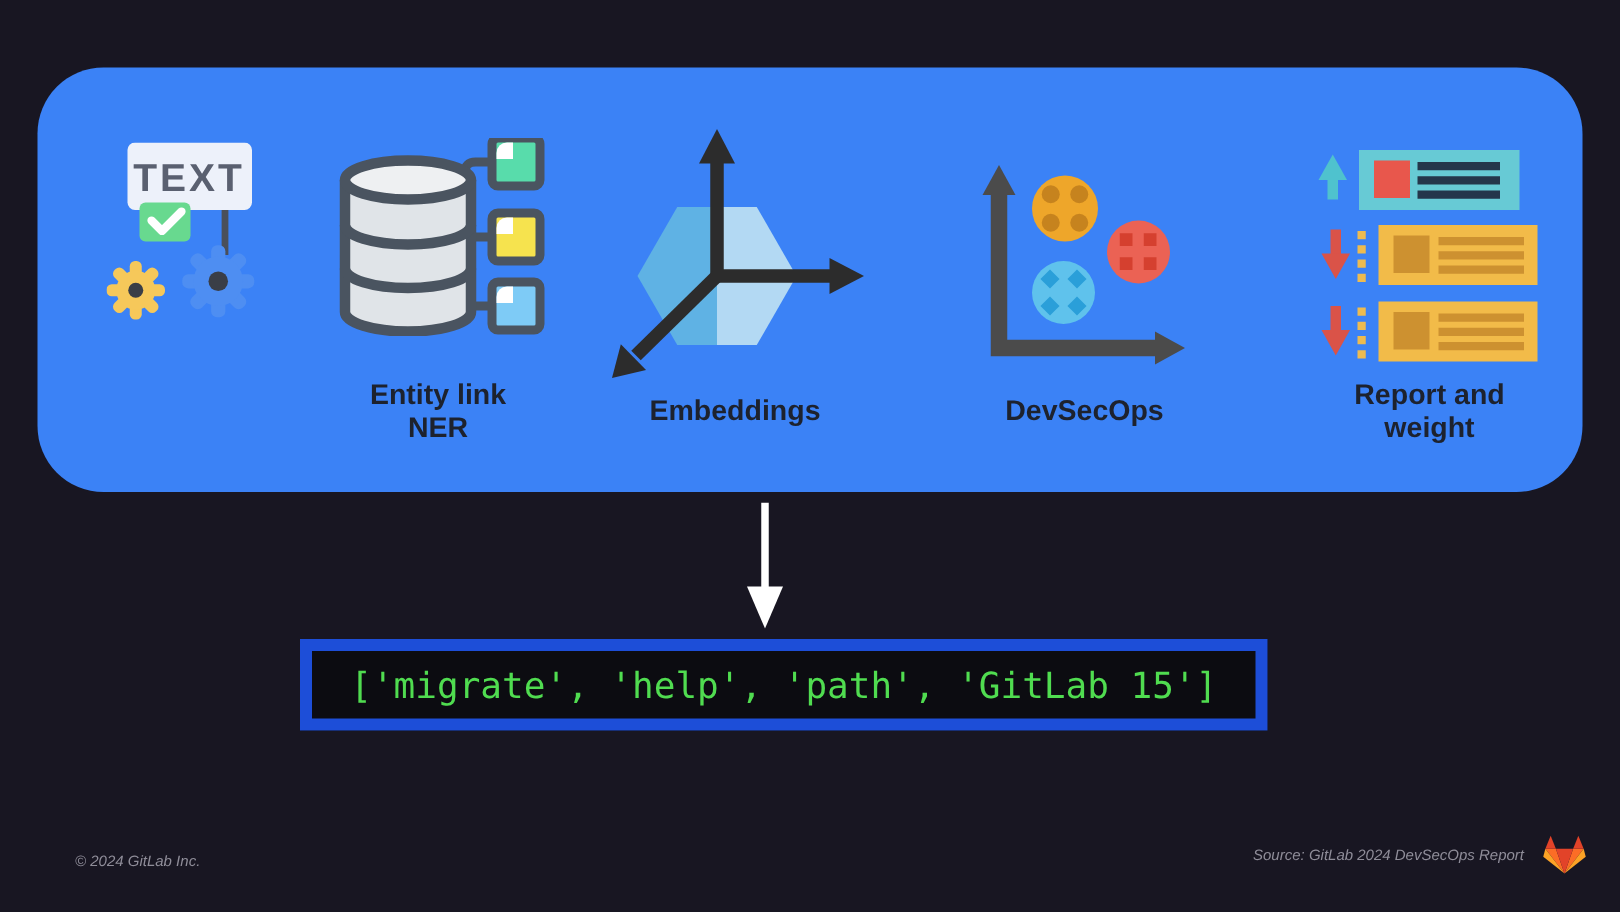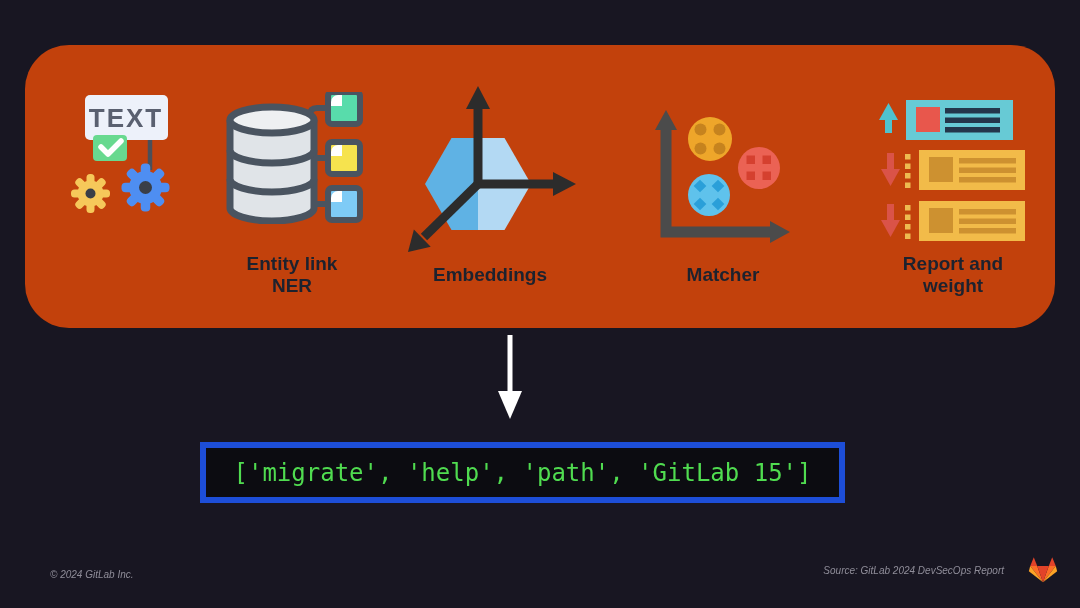--- a/index.html
+++ b/index.html
@@ -1,47 +1,47 @@
 <!DOCTYPE html>
 <html><head>
 <meta charset="utf-8">
 <style>
   html,body{margin:0;padding:0;}
   body{font-family:"Liberation Sans",sans-serif;}
   .stage{position:relative;width:1080px;height:608px;background:#181622;overflow:hidden;}
 
   
-  .card{position:absolute;left:25px;top:45px;width:1030px;height:283px;background:#c2410c;border-radius:44px;}
+  .card{position:absolute;left:25px;top:45px;width:1030px;height:283px;background:#3b82f6;border-radius:44px;}
   .item{position:absolute;top:18px;display:flex;flex-direction:column;align-items:center;}
   .item .icon-area{height:190px;width:100%;display:flex;justify-content:center;align-items:flex-start;}
   .item .label{height:44px;width:100%;display:flex;align-items:center;justify-content:center;
                text-align:center;white-space:pre-line;font-size:19px;font-weight:bold;
                line-height:22px;color:#1d222e;}
   .item1{left:2px;width:188px;}
   .item2{left:187px;width:160px;}
   .item3{left:360px;width:210px;}
   .item4{left:618px;width:160px;}
   .item5{left:843px;width:170px;}
   .item1 svg{margin-top:32px;}
   .item2 svg{margin-top:29px;}
   .item3 svg{margin-top:15px;}
   .item4 svg{margin-top:43px;}
   .item5 svg{margin-top:33px;}
 
   
   .down-arrow{position:absolute;left:494px;top:335px;}
 
   
-  .code-box{position:absolute;left:200px;top:442px;width:645px;height:61px;box-sizing:border-box;
-            background:#0c0c11;border:6px solid #1d4ed8;display:flex;align-items:center;justify-content:center;}
+  .code-box{position:absolute;left:200px;top:426px;width:645px;height:61px;box-sizing:border-box;
+            background:#0c0c11;border:8px solid #1d4ed8;display:flex;align-items:center;justify-content:center;}
   .code-box .code-text{font-family:"DejaVu Sans Mono",monospace;font-size:24px;color:#50dc50;white-space:pre;}
 
   
   .footer-left{position:absolute;left:50px;top:569px;font-size:10px;font-style:italic;color:#8f8d99;text-align:right;}
-  .footer-right{position:absolute;right:22px;top:556px;display:flex;align-items:center;gap:24px;}
+  .footer-right{position:absolute;right:22px;top:556px;display:flex;align-items:center;gap:12px;}
   .footer-right .source{font-size:10px;font-style:italic;color:#8f8d99;}
 </style>
 </head>
 <body>
 
 <div class="stage">
 
   <div class="card">
 
     <div class="item item1">
@@ -145,21 +145,21 @@
           </g>
           <circle cx="56" cy="89" r="21" fill="#5fc2ec"></circle>
           <g fill="#2a9fd9">
             <rect x="-4.5" y="-4.5" width="9" height="9" transform="translate(47 80) rotate(45)"></rect>
             <rect x="-4.5" y="-4.5" width="9" height="9" transform="translate(65 80) rotate(45)"></rect>
             <rect x="-4.5" y="-4.5" width="9" height="9" transform="translate(47 98) rotate(45)"></rect>
             <rect x="-4.5" y="-4.5" width="9" height="9" transform="translate(65 98) rotate(45)"></rect>
           </g>
         </svg>
       </div>
-      <div class="label">Matcher</div>
+      <div class="label">DevSecOps</div>
     </div>
 
     <div class="item item5">
       <div class="icon-area">
         <svg width="150" height="150" viewBox="0 0 150 150">
           <g>
             <rect x="7" y="20" width="7" height="17" fill="#4fc2ce"></rect>
             <polygon points="10.5,7 1,24 20,24" fill="#4fc2ce"></polygon>
             <rect x="28" y="4" width="107" height="40" fill="#67cad5"></rect>
             <rect x="38" y="11" width="24" height="25" fill="#e8574c"></rect>

